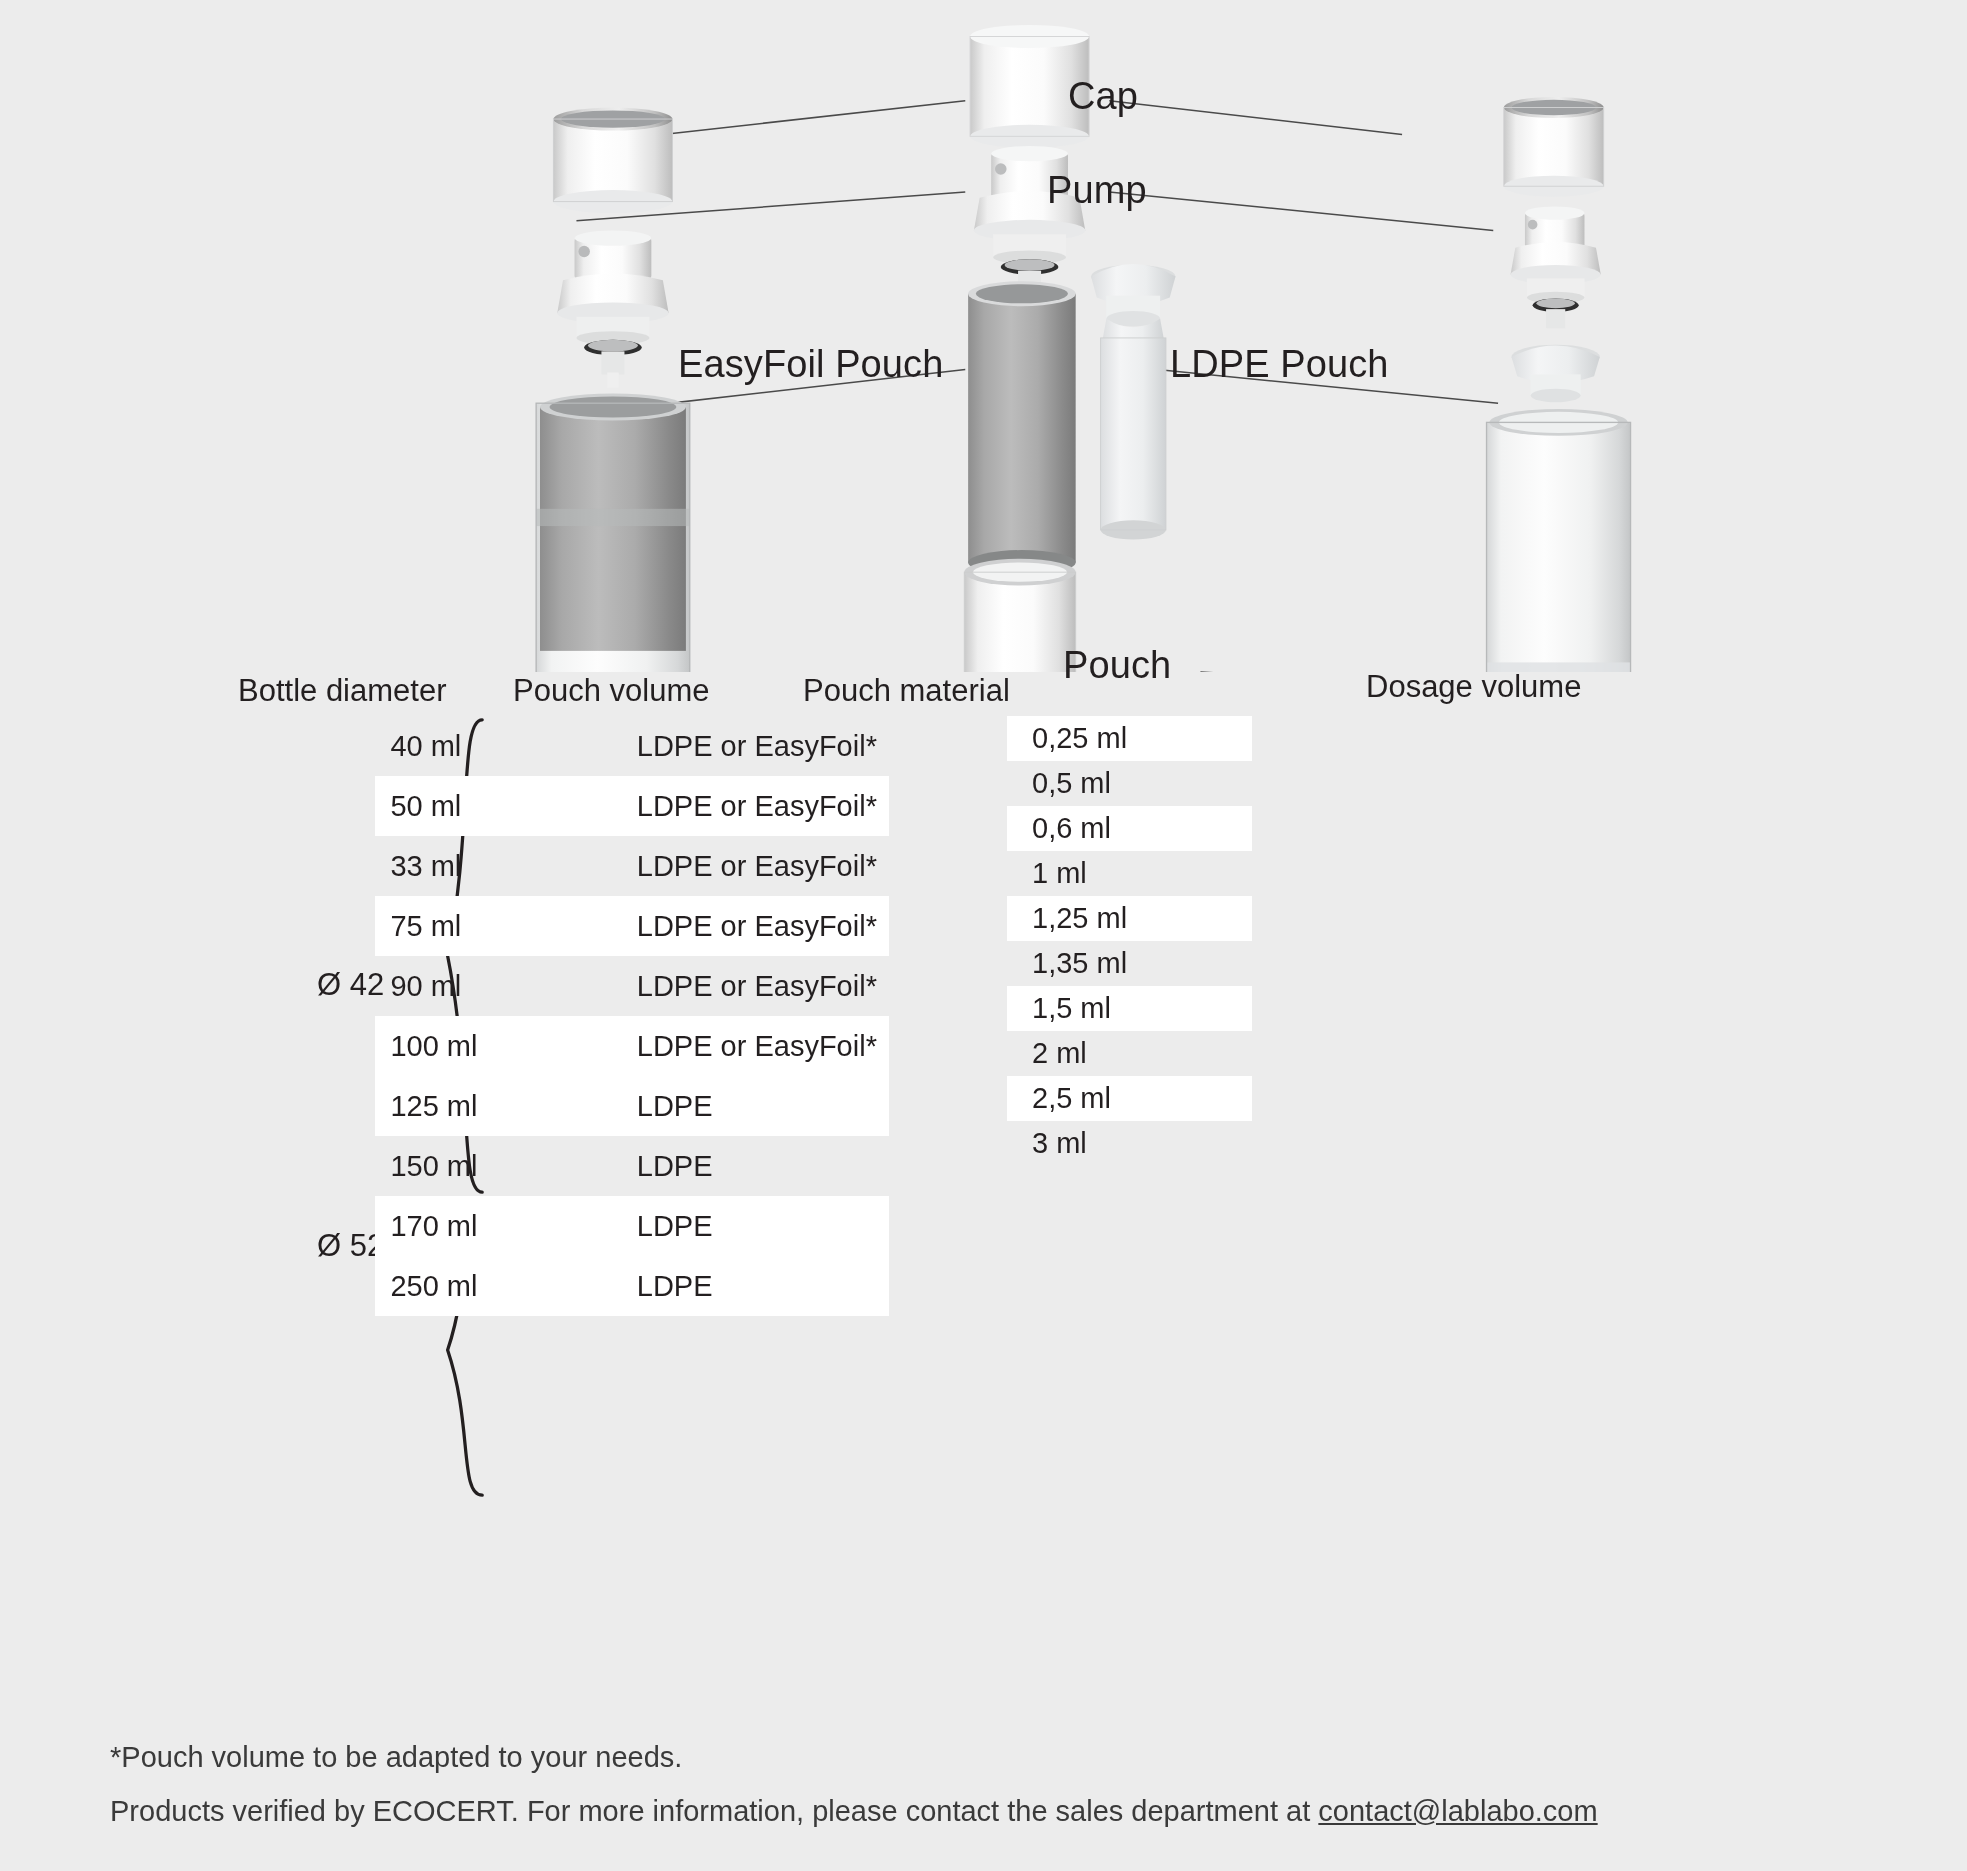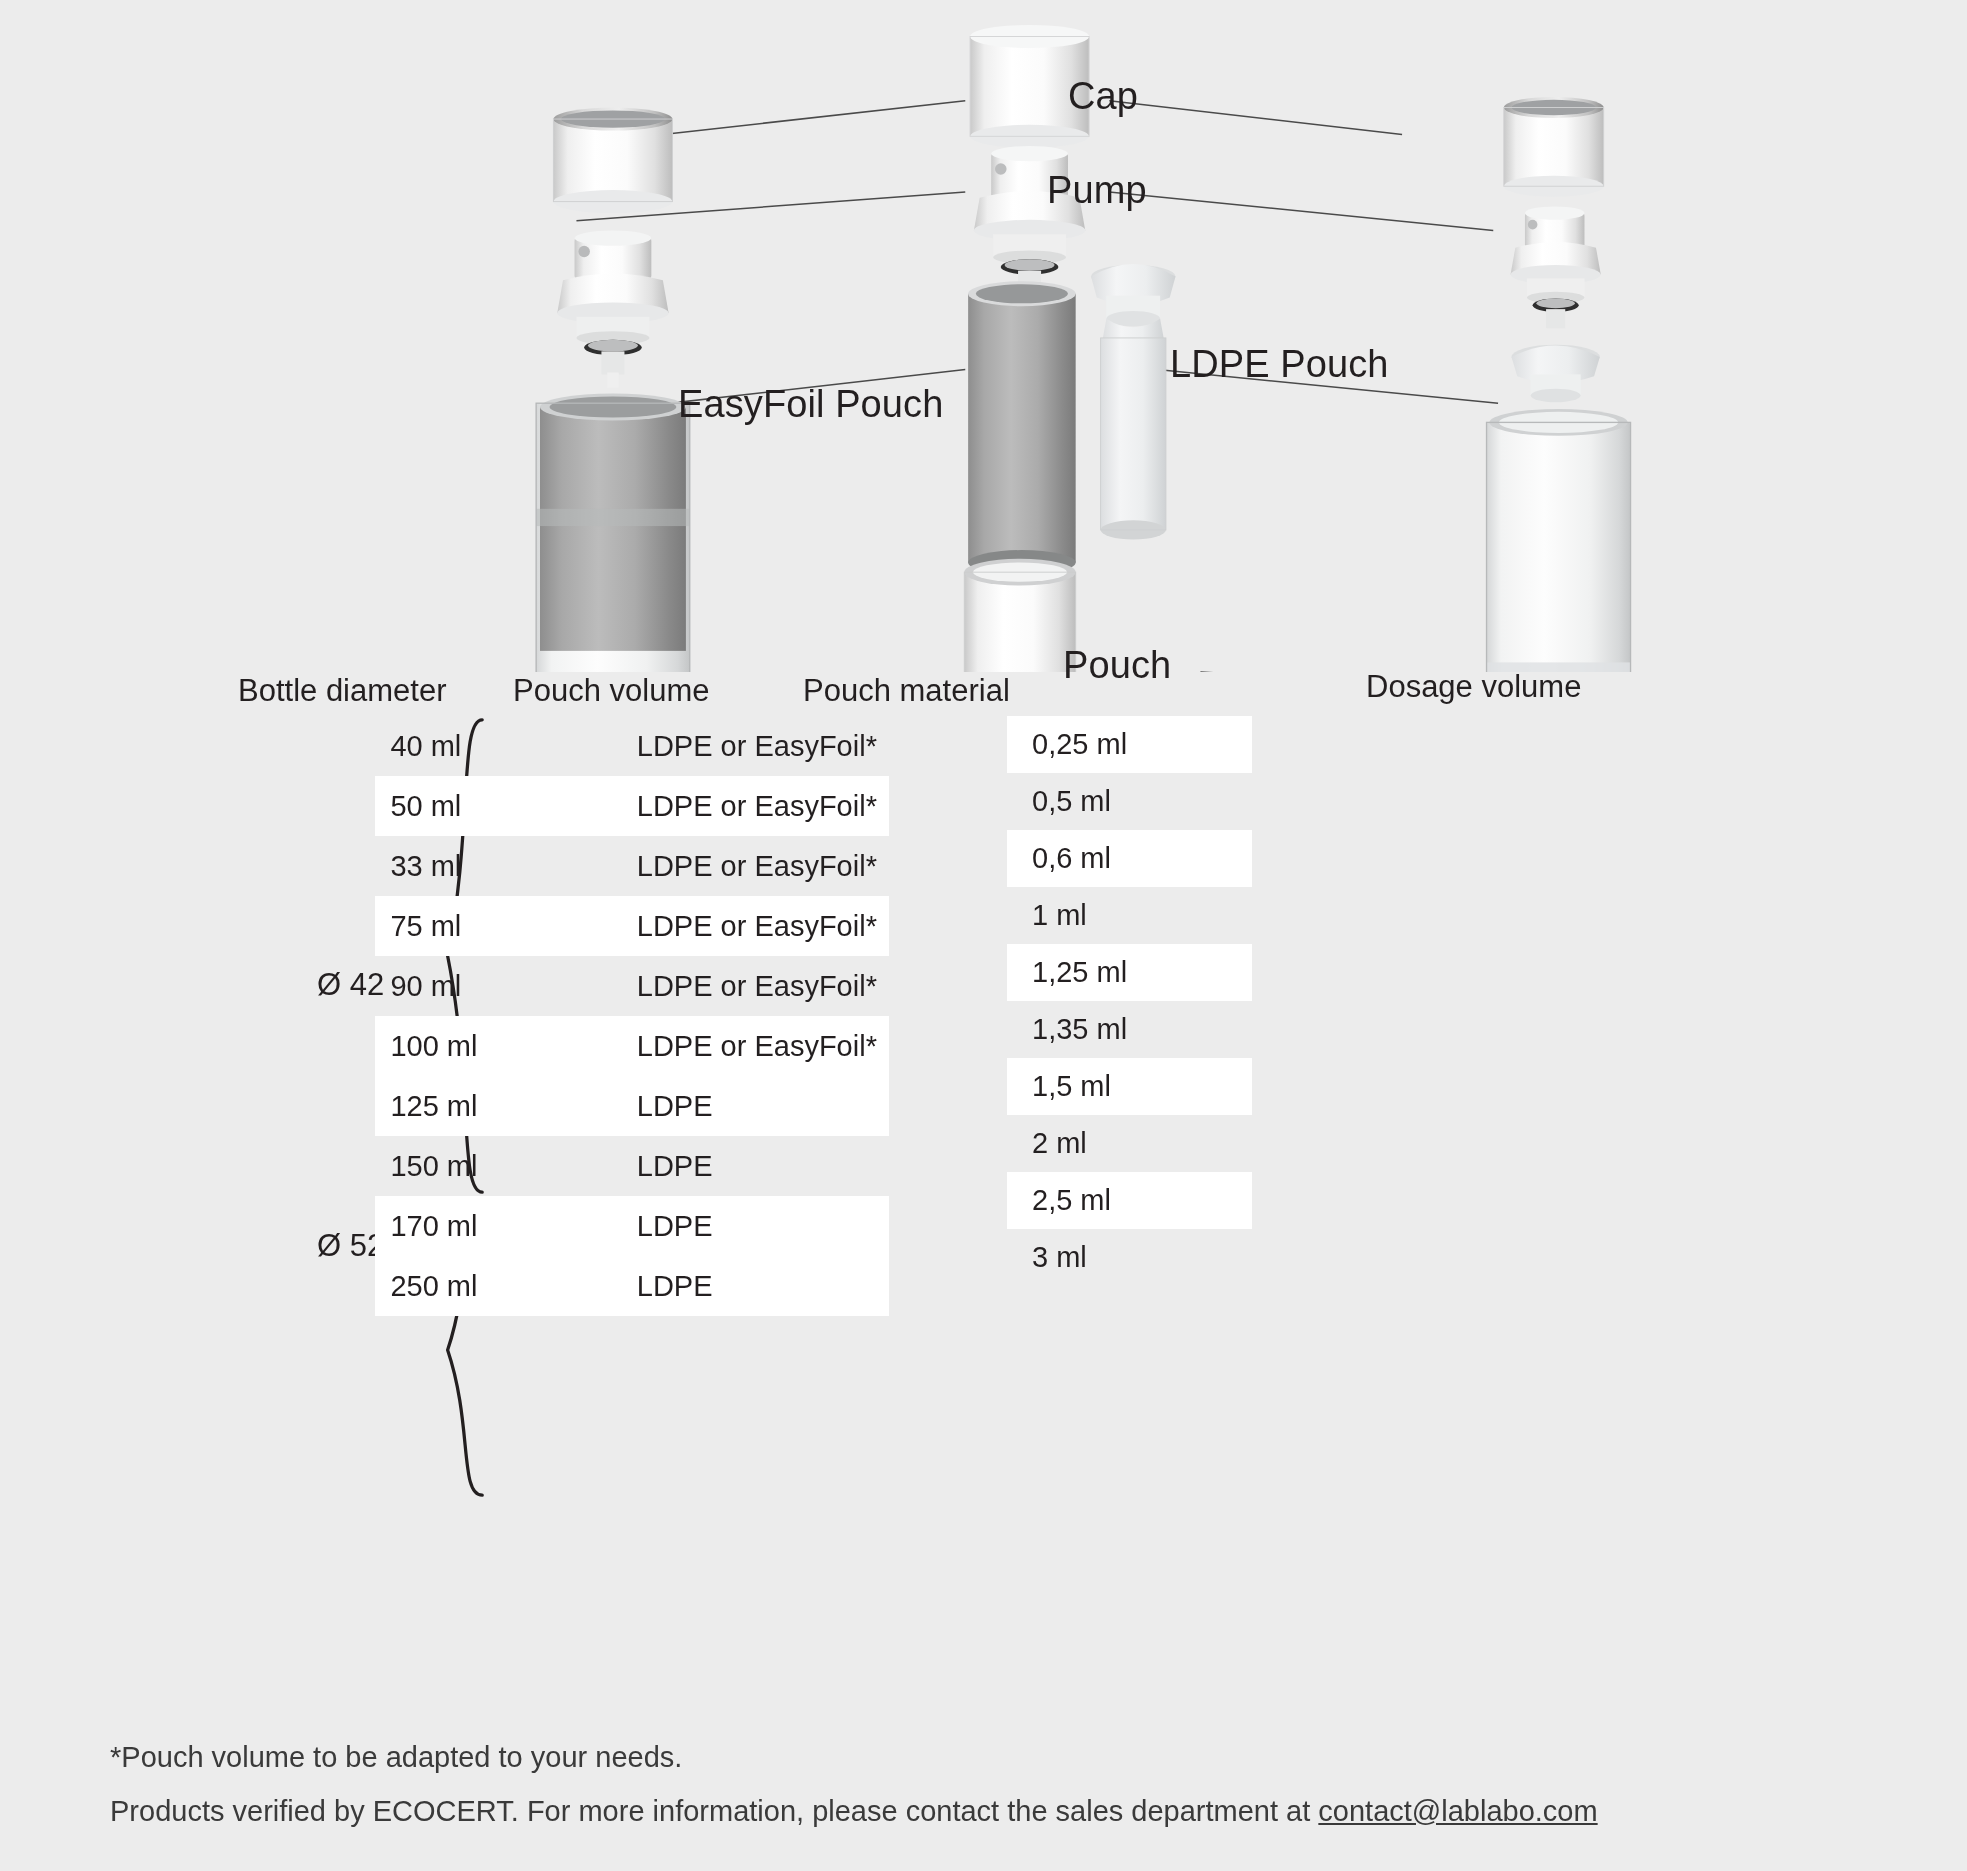--- a/index.html
+++ b/index.html
@@ -32,21 +32,21 @@
   }
   .mainTable td.vol{width:231px;}
   .mainTable tr.odd td{background:#ffffff;}
   .mainTable tr.even td{background:transparent;}
 
   .dosTable{
     position:absolute; left:1007px; top:53px; width:245px;
     border-collapse:collapse;
   }
   .dosTable td{
-    height:57px; font-size:29px; color:#231f20;
+    height:45px; font-size:29px; color:#231f20;
     padding:0 0 0 25px; vertical-align:middle; border:0;
   }
   .dosTable tr.odd td{background:#ffffff;}
   .dosTable tr.even td{background:transparent;}
 
   .braceLabel{
     position:absolute; font-size:31px; color:#231f20; white-space:nowrap;
   }
   .braceSvg{position:absolute;}
 
@@ -216,21 +216,21 @@
       <ellipse cx="1623" cy="440" rx="62" ry="11" fill="#eef0f0"></ellipse>
       <rect x="1548" y="690" width="150" height="140" fill="#dfe2e4" opacity=".85"></rect>
       <rect x="1548" y="440" width="150" height="390" fill="none" stroke="#b7b9ba" stroke-width="1.4"></rect>
       <ellipse cx="1623" cy="830" rx="76" ry="15" fill="#e4e5e6" stroke="#9a9c9d" stroke-width="1.6"></ellipse>
       <ellipse cx="1623" cy="826" rx="64" ry="10" fill="#d3d5d6"></ellipse>
     </g>
   </svg>
 
   <div class="dlabel" style="left:1068px; top:75px;">Cap</div>
   <div class="dlabel" style="left:1047px; top:169px;">Pump</div>
-  <div class="dlabel" style="left:678px; top:343px;margin-top:40px;">EasyFoil Pouch</div>
+  <div class="dlabel" style="left:678px; top:343px;">EasyFoil Pouch</div>
   <div class="dlabel" style="left:1170px; top:343px;">LDPE Pouch</div>
   <div class="dlabel" style="left:1063px; top:644px;">Pouch</div>
 </div>
 
 <div id="tablewrap">
 
   <div class="colhead" style="left:238px; top:9.6px;">Bottle diameter</div>
   <div class="colhead" style="left:513px; top:9.6px;">Pouch volume</div>
   <div class="colhead" style="left:803px; top:9.6px;">Pouch material</div>
   <div class="colhead" style="left:1366px; top:5.8px;">Dosage volume</div>

